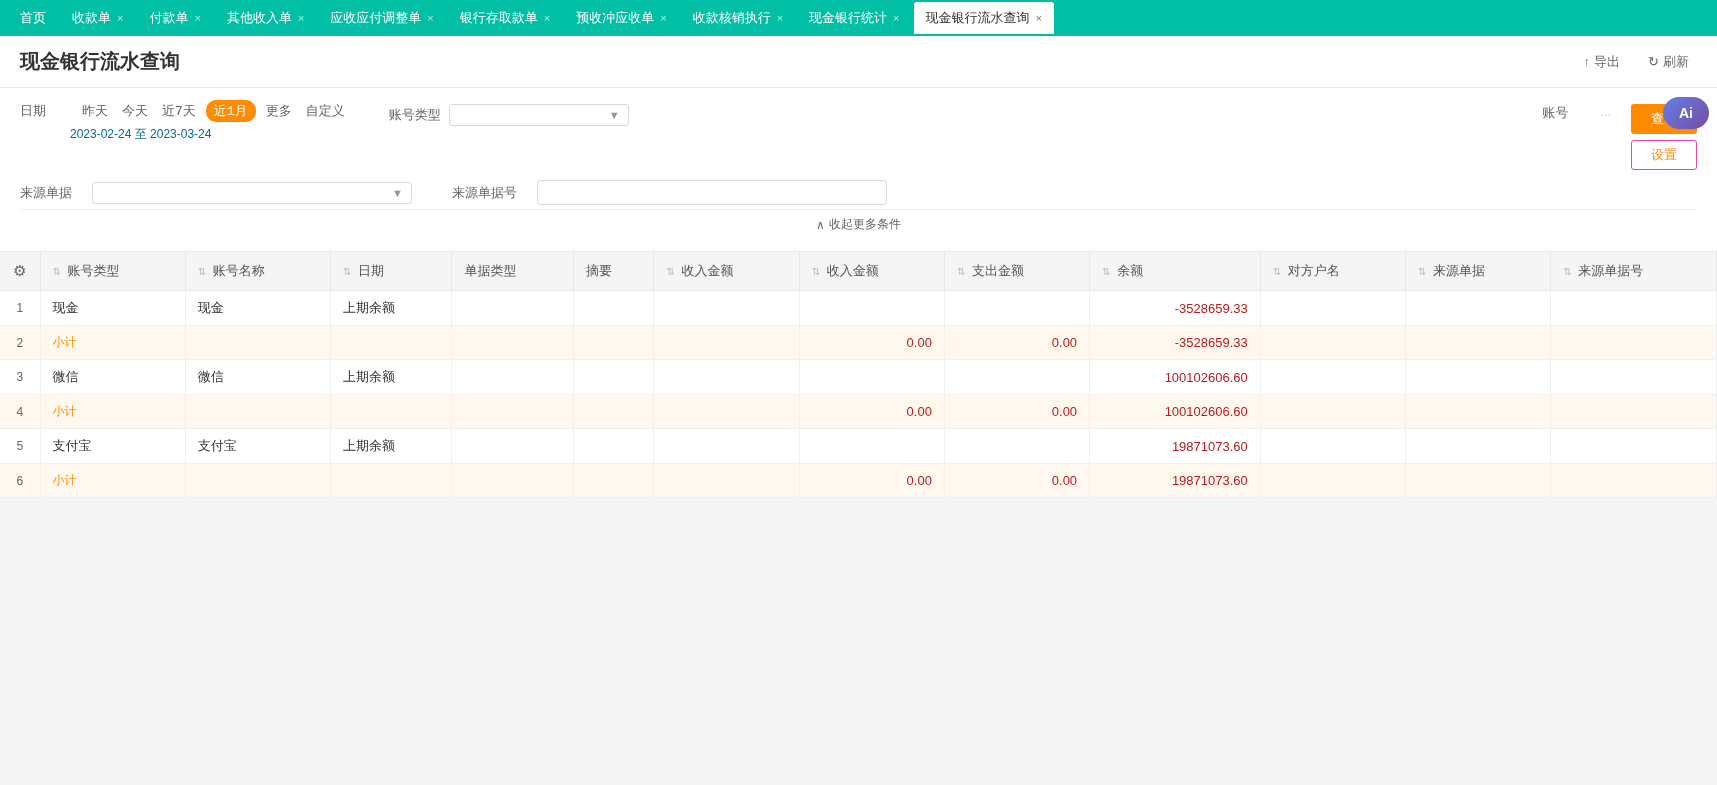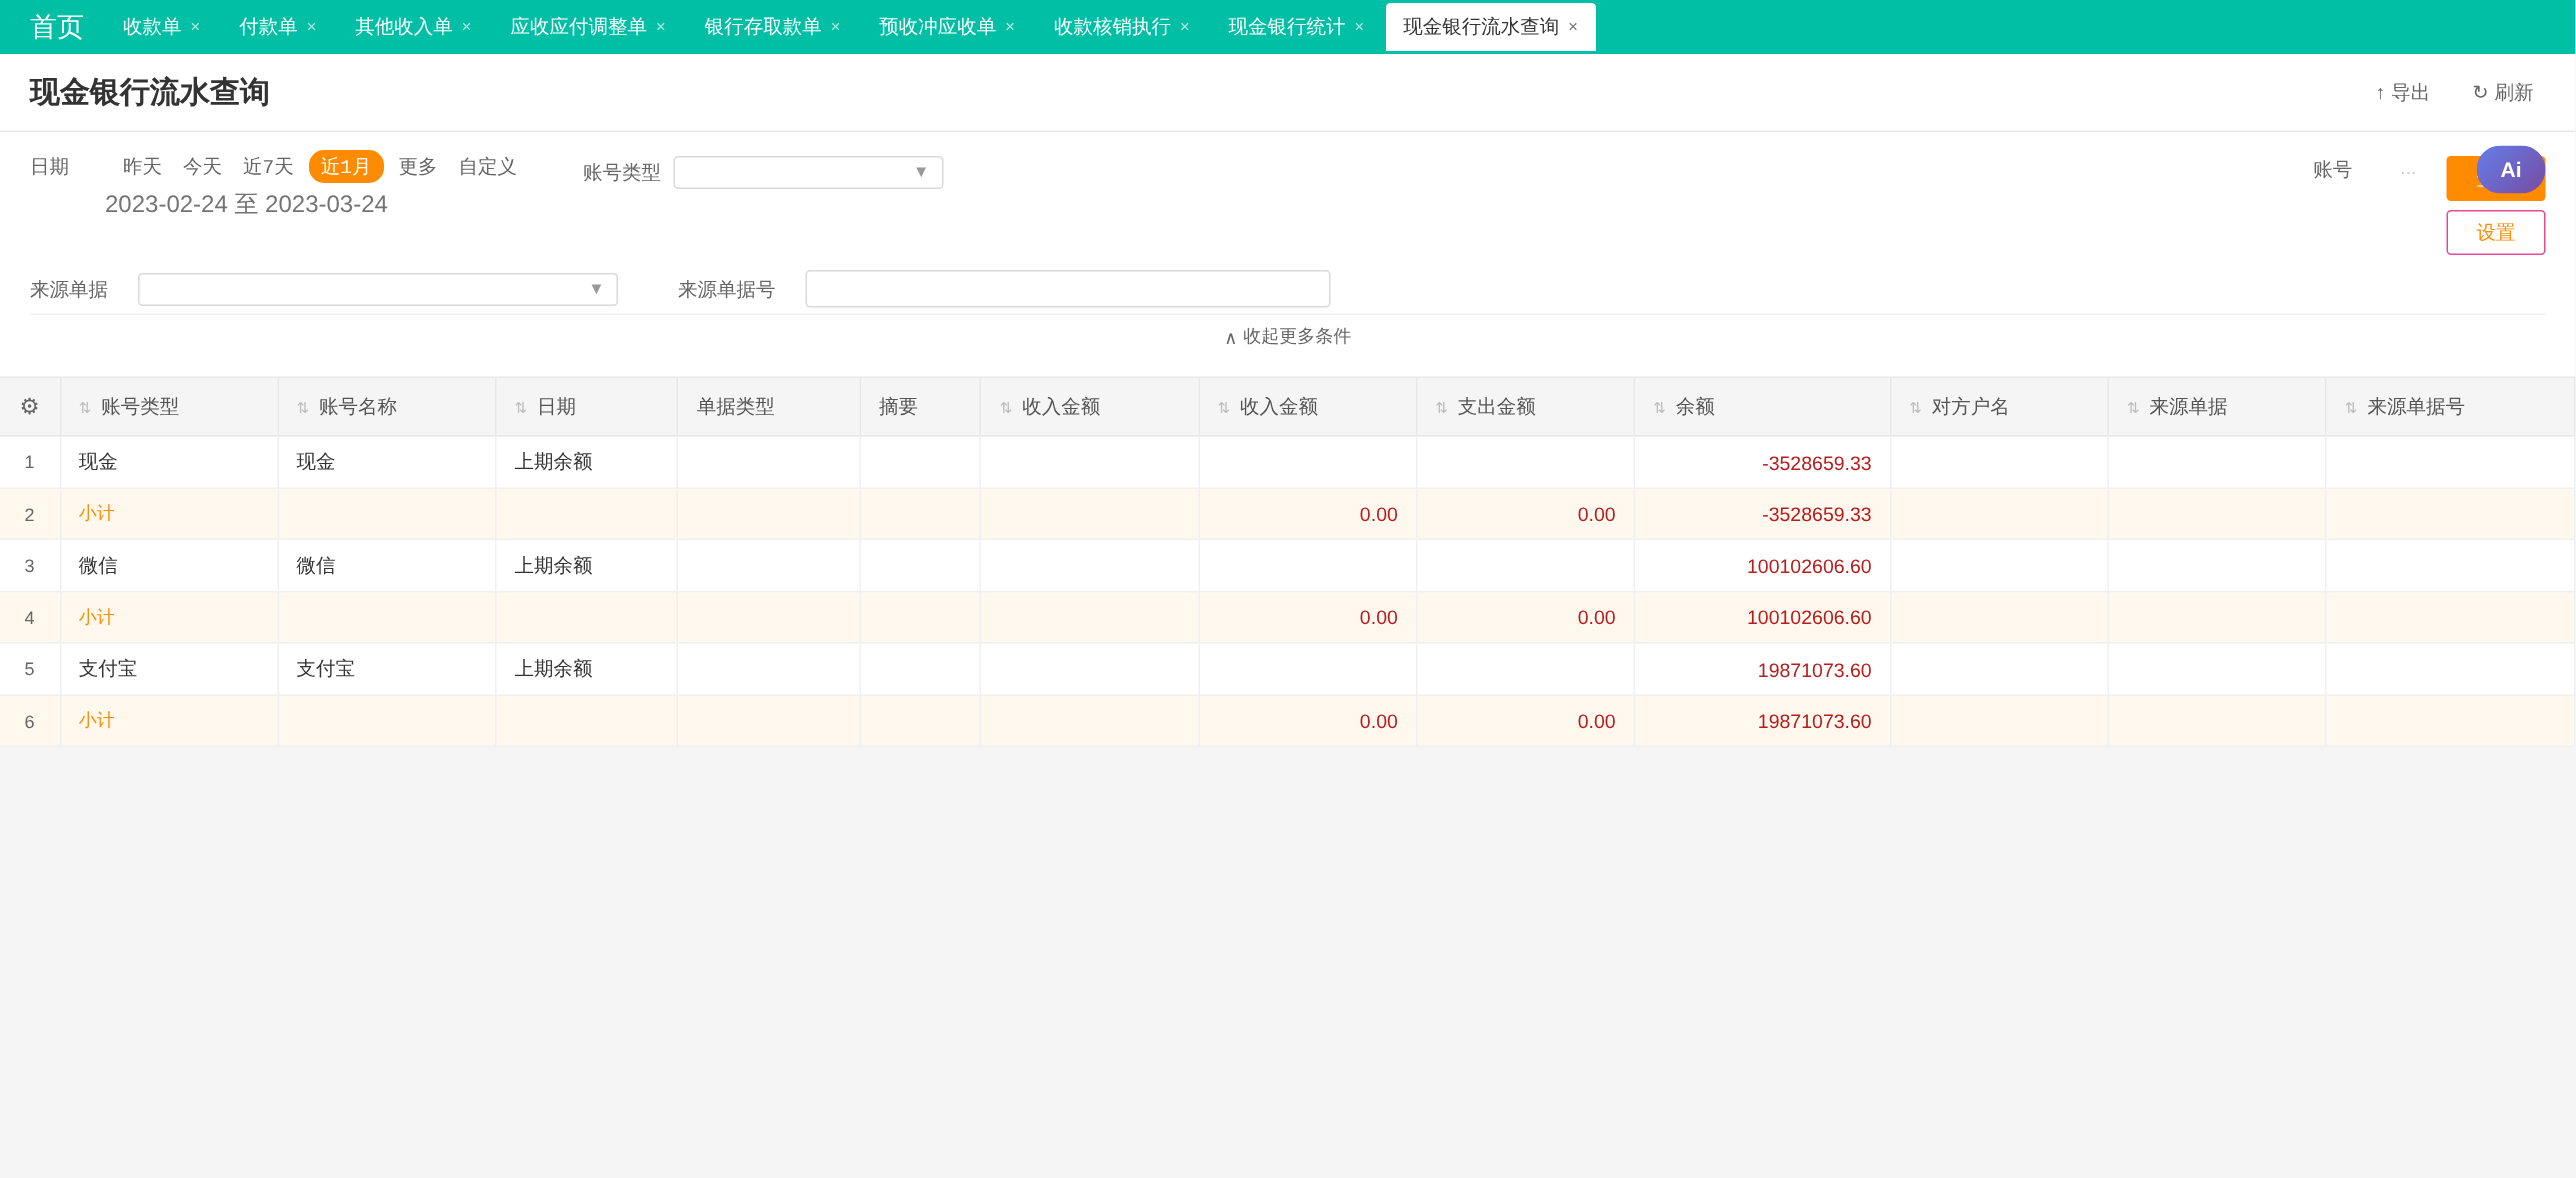--- a/index.html
+++ b/index.html
@@ -33,21 +33,21 @@
     }
     .nav-item .close-x {
       font-size: 11px;
       opacity: 0.7;
       margin-left: 2px;
     }
     .nav-home {
       color: #fff;
       padding: 4px 12px;
       cursor: pointer;
-      font-size: 18px;
+      font-size: 13px;
       height: 32px;
       display: flex;
       align-items: center;
     }
 
     
     .page-header {
       background: #fff;
       padding: 10px 20px;
       display: flex;
@@ -108,22 +108,22 @@
       border-radius: 3px;
       font-family: Liberation Mono, monospace;
     }
     .date-option.active {
       background: #ff8c00;
       color: #fff;
       border-radius: 10px;
       padding: 2px 8px;
     }
     .date-range {
-      color: #737373;
-      font-size: 16px;
+      color: #0369a1;
+      font-size: 12px;
       margin-top: 2px;
     }
     .filter-select {
       display: flex;
       align-items: center;
       border: 1px solid #d9d9d9;
       border-radius: 3px;
       padding: 4px 8px;
       min-width: 200px;
       justify-content: space-between;
@@ -505,13 +505,13 @@
     <td class="amount-cell">0.00</td>
     <td class="amount-cell">19871073.60</td>
     <td></td>
     <td></td>
     <td></td>
   </tr>
       </tbody>
   </table>
 </div>
 
-<button class="ai-btn" style="position:fixed; right:20px; top:97px;">Ai</button>
+<button class="ai-btn" style="position:fixed; right:8px; top:97px;">Ai</button>
 
 </body></html>

